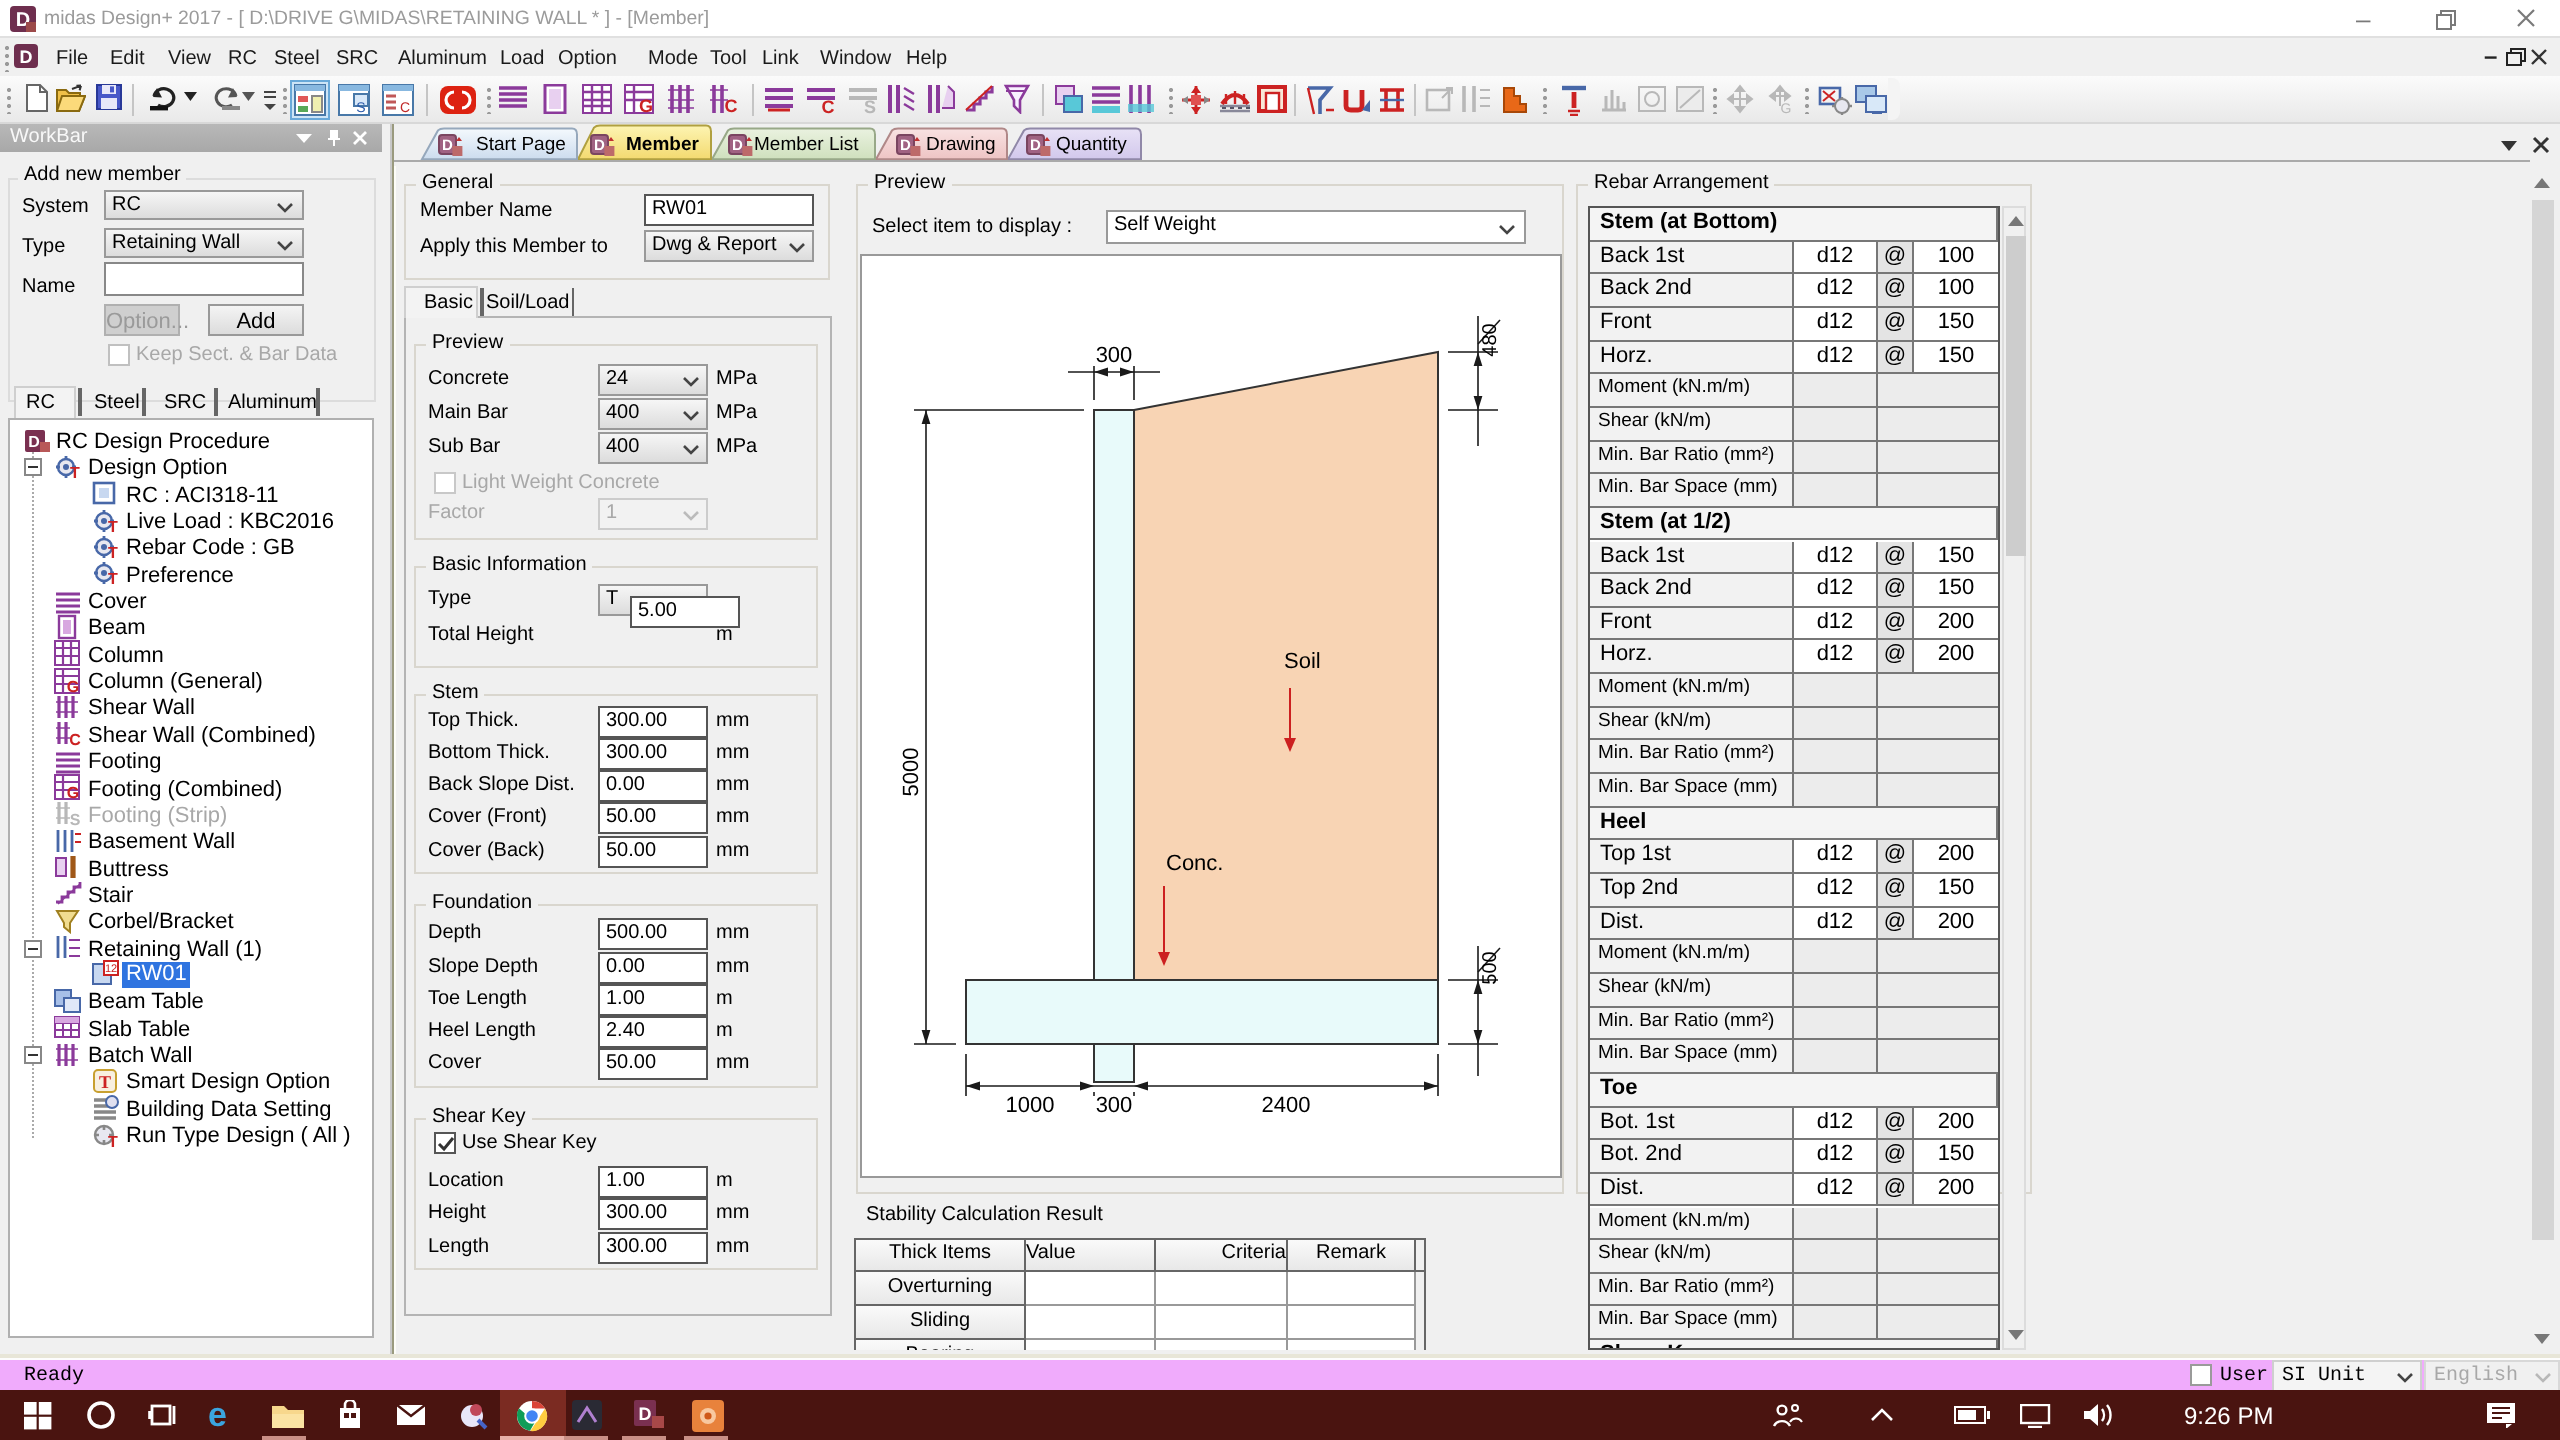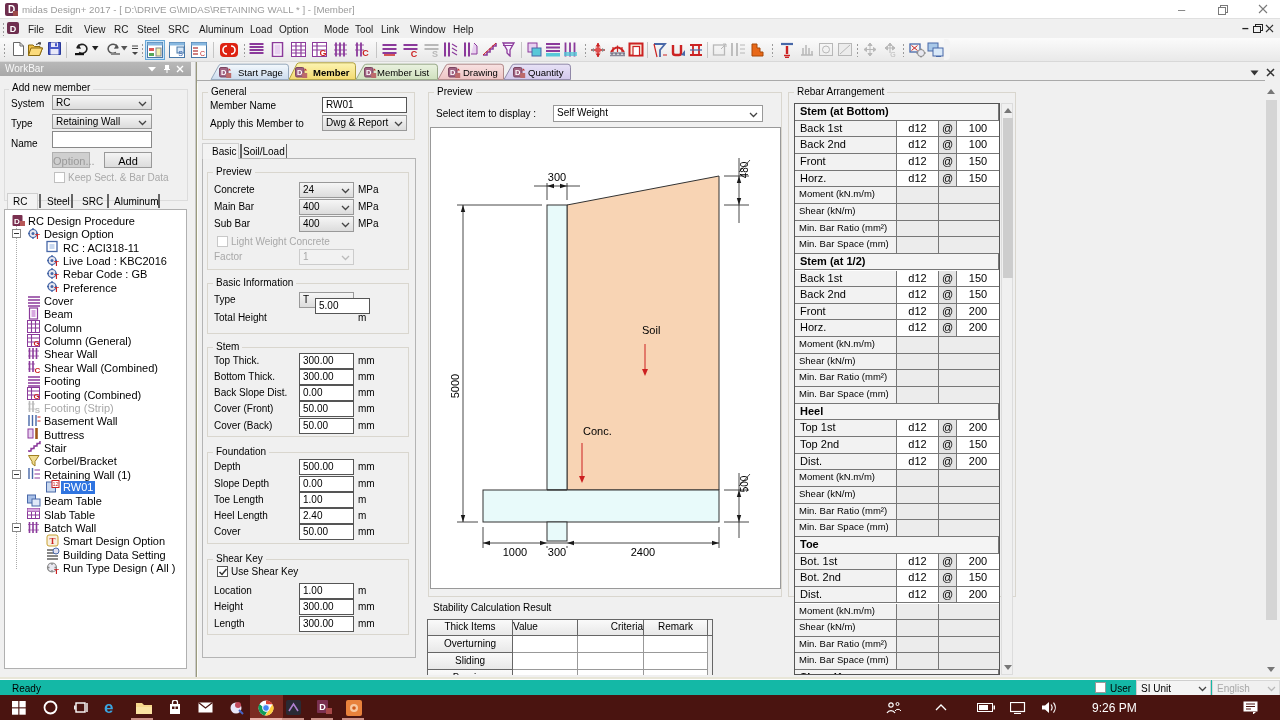--- a/index.html
+++ b/index.html
@@ -857,21 +857,21 @@
       <svg class="abs" style="left:3px;top:5px" width="8" height="5">
         <path d="M0 5 L8 5 L4 0 Z" fill="#777"></path>
       </svg>
       <div class="sthumb" style="left:1.5px;top:16px;width:11px;height:520px;background:#d5d5d5;"></div>
       <svg class="abs" style="left:3px;bottom:5px" width="8" height="5">
         <path d="M0 0 L8 0 L4 5 Z" fill="#777"></path>
       </svg>
     </div>
 
 <div class="abs" style="left:0;top:677px;width:1280px;height:2px;background:#e8e6d8;"></div>
-<div class="abs" style="left:0;top:679px;width:1280px;height:16px;background:#14b8a6;border-top:1px solid #fdfdfd;">
+<div class="abs" style="left:0;top:679px;width:1280px;height:16px;background:#f0abfc;border-top:1px solid #fdfdfd;font-family:Liberation Mono, monospace;">
  <div class="lbl" style="left:12px;top:3px;">Ready</div>
  <div class="cbx" style="left:1095px;top:2px;"></div>
  <div class="lbl" style="left:1110px;top:3px;">User</div>
  <div class="abs" style="left:1136px;top:0px;width:75px;height:16px;background:#f4f4f4;border:1px solid #cfcfcf;">
    <div class="lbl" style="left:4px;top:2px;">SI Unit</div>
    <svg class="abs" style="right:3px;top:5px" width="9" height="6">
           <path class="chev" d="M1 1 L4.5 4.5 L8 1"></path>
         </svg>
  </div>
  <div class="abs" style="left:1212px;top:0px;width:68px;height:16px;background:#f0f0f0;border:1px solid #d8d8d8;">

